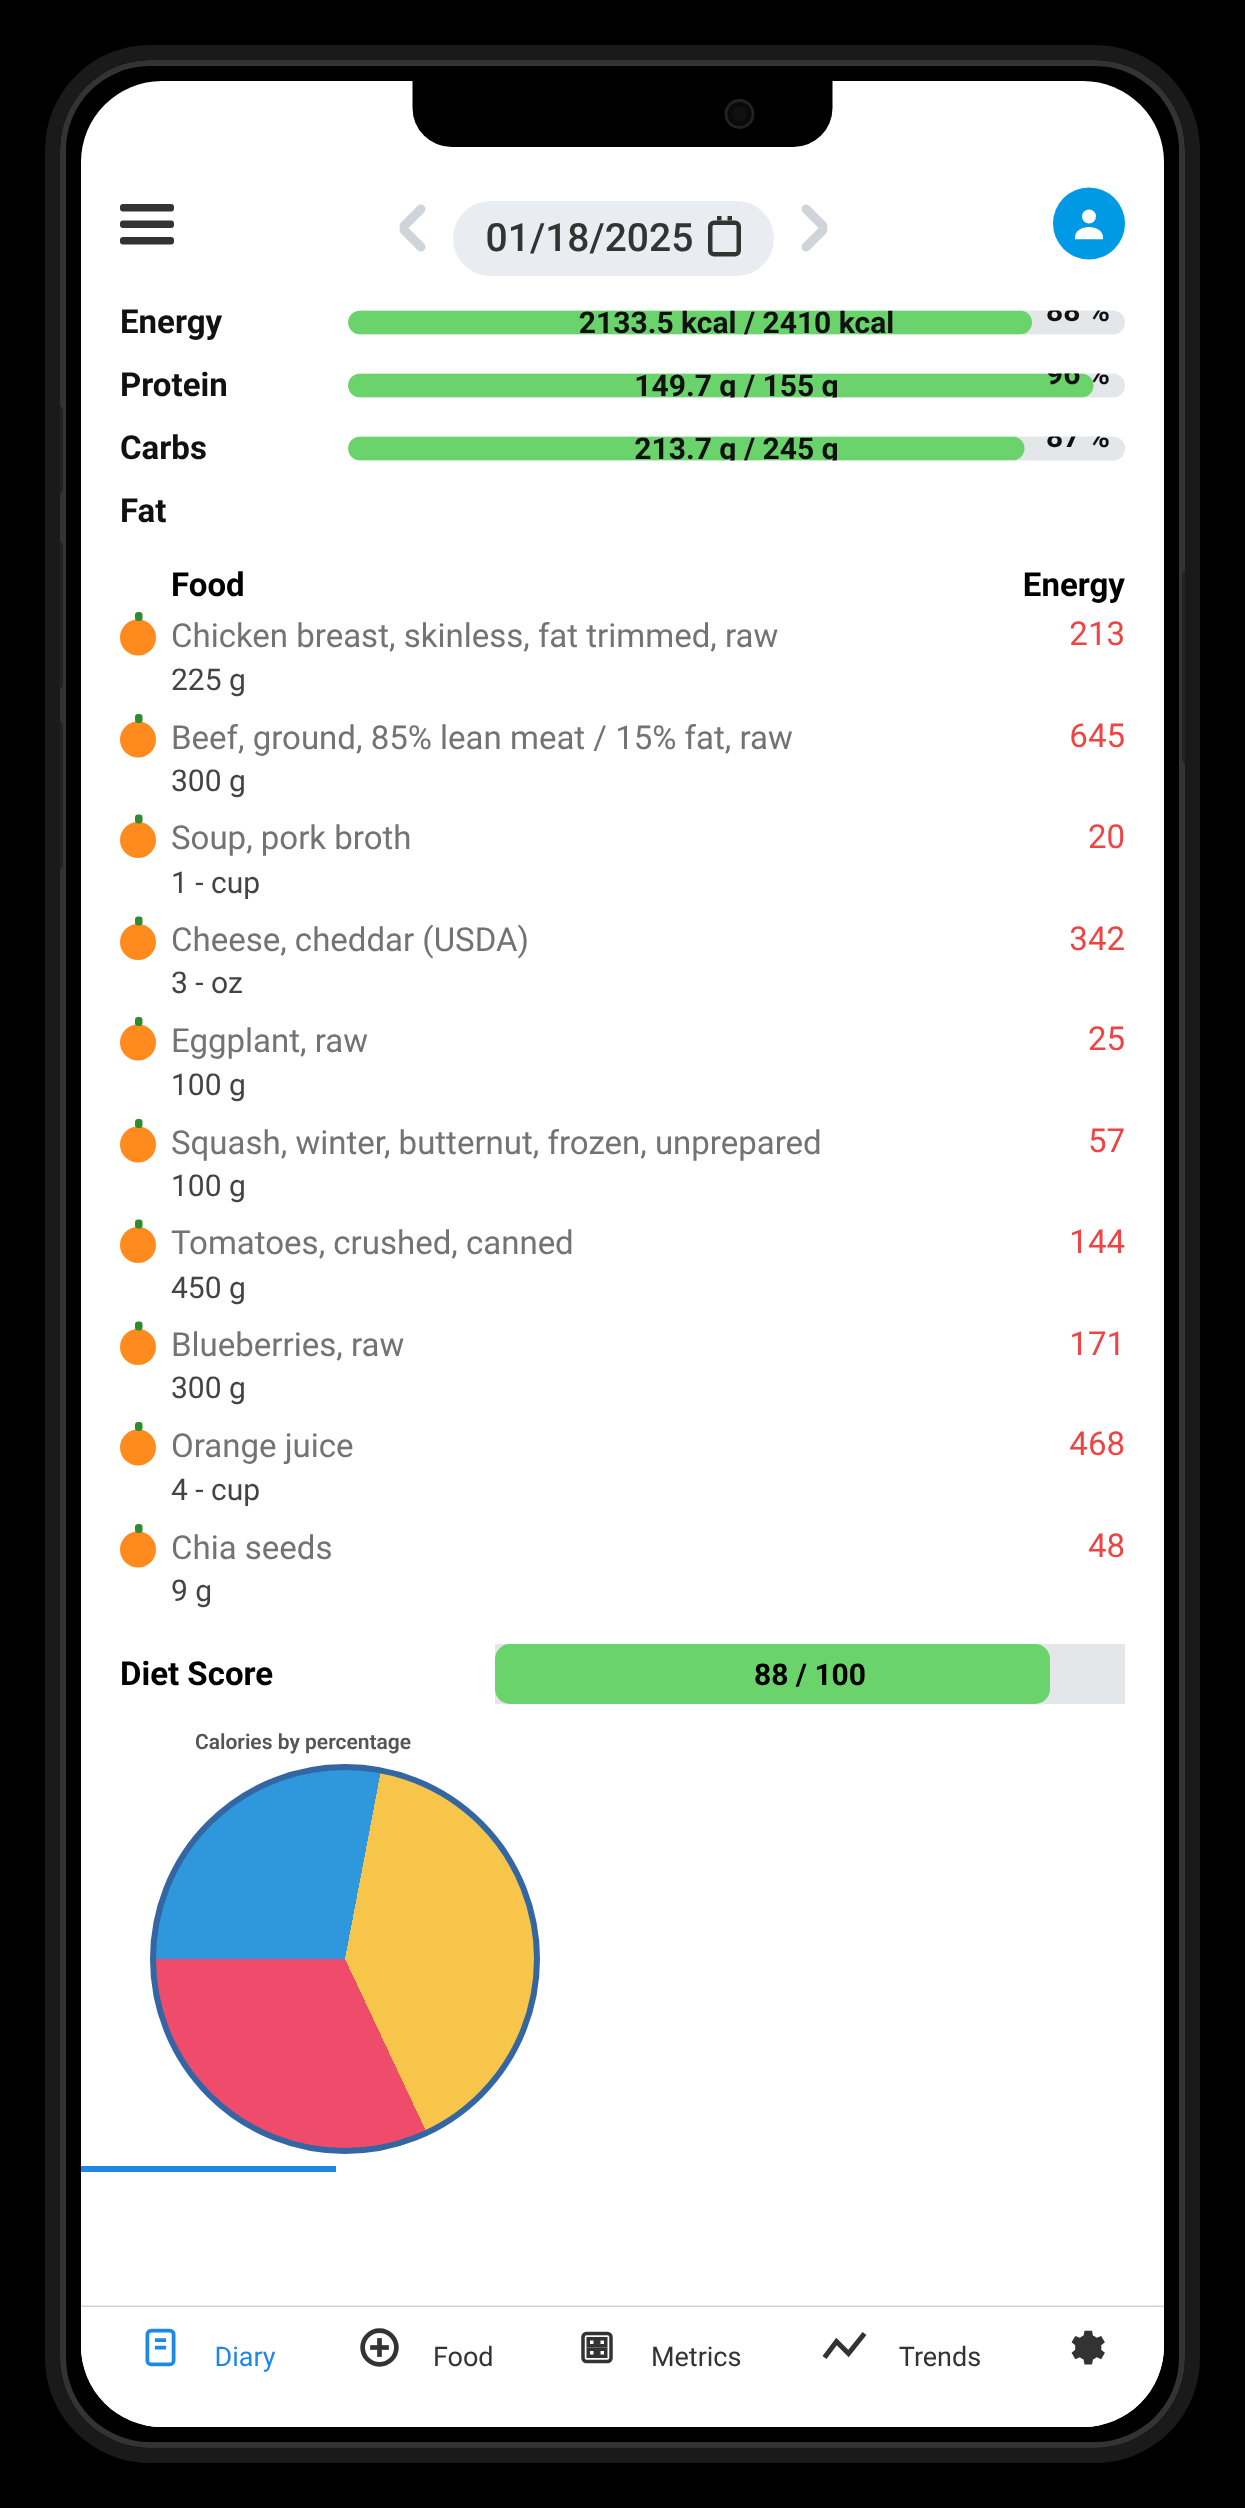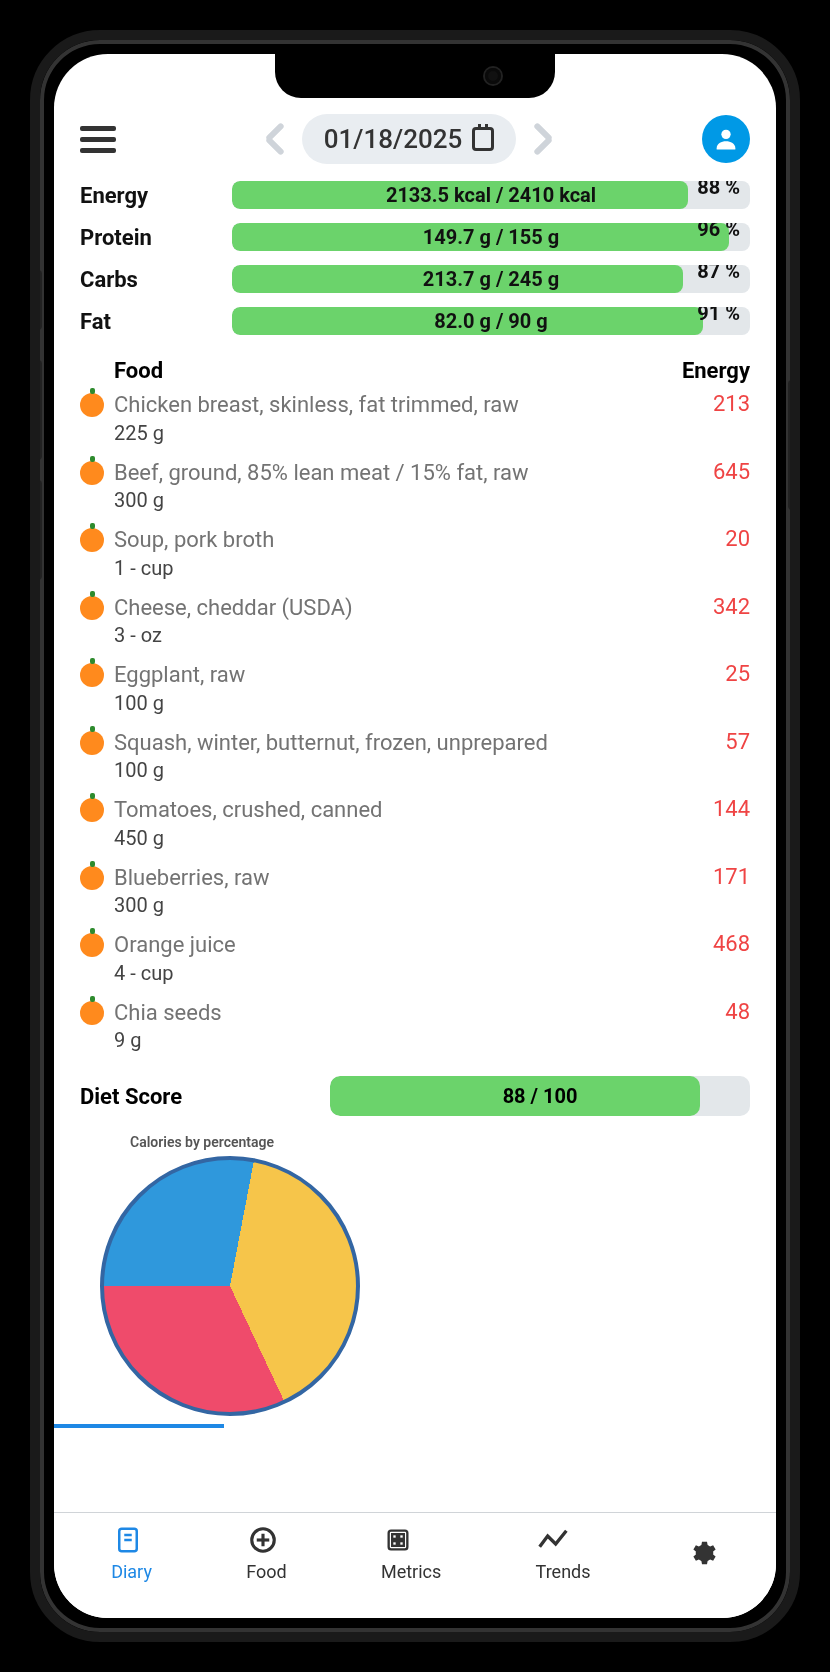--- a/index.html
+++ b/index.html
@@ -56,21 +56,21 @@
     justify-content: space-between;
     padding: 60px 26px 12px 26px;
     gap: 12px;
   }
   .hamburger {
     display: flex; flex-direction: column; gap: 6px;
     width: 36px;
   }
   .hamburger span { height: 5px; background:#333; border-radius:2px; }
   .date-nav {
-    display: flex; align-items: center; gap: 16px;
+    display: flex; gap: 16px; margin-top: 20px;
   }
   .chev {
     width: 22px; height: 36px; position: relative;
   }
   .chev::before, .chev::after {
     content:""; position:absolute; left:0; width:22px; height:6px;
     background:#cfd4da; border-radius:3px;
   }
   .chev.left::before { top:8px; transform: rotate(-45deg); }
   .chev.left::after  { bottom:8px; transform: rotate(45deg); }
@@ -100,21 +100,21 @@
 
   
   .macros { padding: 2px 26px 6px 26px; }
   .mrow {
     display:flex; align-items:center; margin-bottom:8px; height:34px;
   }
   .mlabel {
     width:152px; font-size:22px; font-weight:700; color:#111;
   }
   .mbar {
-    flex:1; height:28px; background:#e3e7ea; border-radius:8px;
+    flex:1; height:16px; background:#e3e7ea; border-radius:8px;
     position:relative; overflow:hidden;
   }
   .mfill {
     position:absolute; top:0; left:0; bottom:0;
     background:#6bd36b; border-radius:8px;
   }
   .mtext {
     position:absolute; top:0; left:0; right:0; bottom:0;
     display:flex; align-items:center; justify-content:center;
     font-size:20px; font-weight:700; color:#111;
@@ -151,21 +151,21 @@
   .fname { font-size:22px; color:#737373; line-height:1.25; }
   .fqty  { font-size:20px; color:#444; margin-top:2px; }
   .fenergy { font-size:22px; color:#ef4444; text-align:right; min-width:80px; }
 
   
   .score-row {
     display:flex; align-items:center; padding: 14px 26px 8px 26px;
   }
   .score-label { font-size:22px; font-weight:700; width:250px; }
   .score-bar {
-    flex:1; height:40px; background:#e3e7ea; border-radius:10px;
+    flex:1; height:40px; background:#e3e7ea; border-radius:0;
     position:relative; overflow:hidden;
   }
   .score-fill {
     position:absolute; top:0; left:0; bottom:0;
     background:#6bd36b; border-radius:10px;
   }
   .score-text {
     position:absolute; top:0; left:0; right:0; bottom:0;
     display:flex; align-items:center; justify-content:center;
     font-size:20px; font-weight:700;
@@ -185,21 +185,21 @@
 
   
   .bottom-nav {
     margin-top:auto;
     border-top:1px solid #d0d4d8;
     display:flex; justify-content:space-around; align-items:center;
     padding: 10px 10px 36px 10px;
     background:#fff;
   }
   .nav-item {
-    display:flex; flex-direction:column; align-items:flex-start; gap:4px;
+    display:flex; flex-direction:row; align-items:flex-end; gap:19px;
     font-size:18px; color:#333;
   }
   .nav-item.active { color:#1e88e5; }
   .nav-icon { width:34px; height:34px; display:flex; align-items:center; justify-content:center; }
 
   
   .sidebtn { position:absolute; background:#222; border-radius:4px; }
   .sb1 { left:-6px; top:230px; width:8px; height:60px; }
   .sb2 { left:-6px; top:320px; width:8px; height:100px; }
   .sb3 { left:-6px; top:440px; width:8px; height:100px; }
@@ -258,25 +258,20 @@
         <div class="mrow">
           <div class="mlabel">Carbs</div>
           <div class="mbar">
             <div class="mfill" style="width:87%"></div>
             <div class="mtext">213.7 g / 245 g</div>
             <div class="mpct">87 %</div>
           </div>
         </div>
         <div class="mrow">
           <div class="mlabel">Fat</div>
-          <div class="mbar">
-            <div class="mfill" style="width:91%"></div>
-            <div class="mtext">82.0 g / 90 g</div>
-            <div class="mpct">91 %</div>
-          </div>
         </div>
       </div>
 
     <div class="food-head">
       <div class="h1">Food</div>
       <div>Energy</div>
     </div>
     <div class="food-list" id="food-list">
         <div class="food-item">
           <div class="fbullet"></div>

